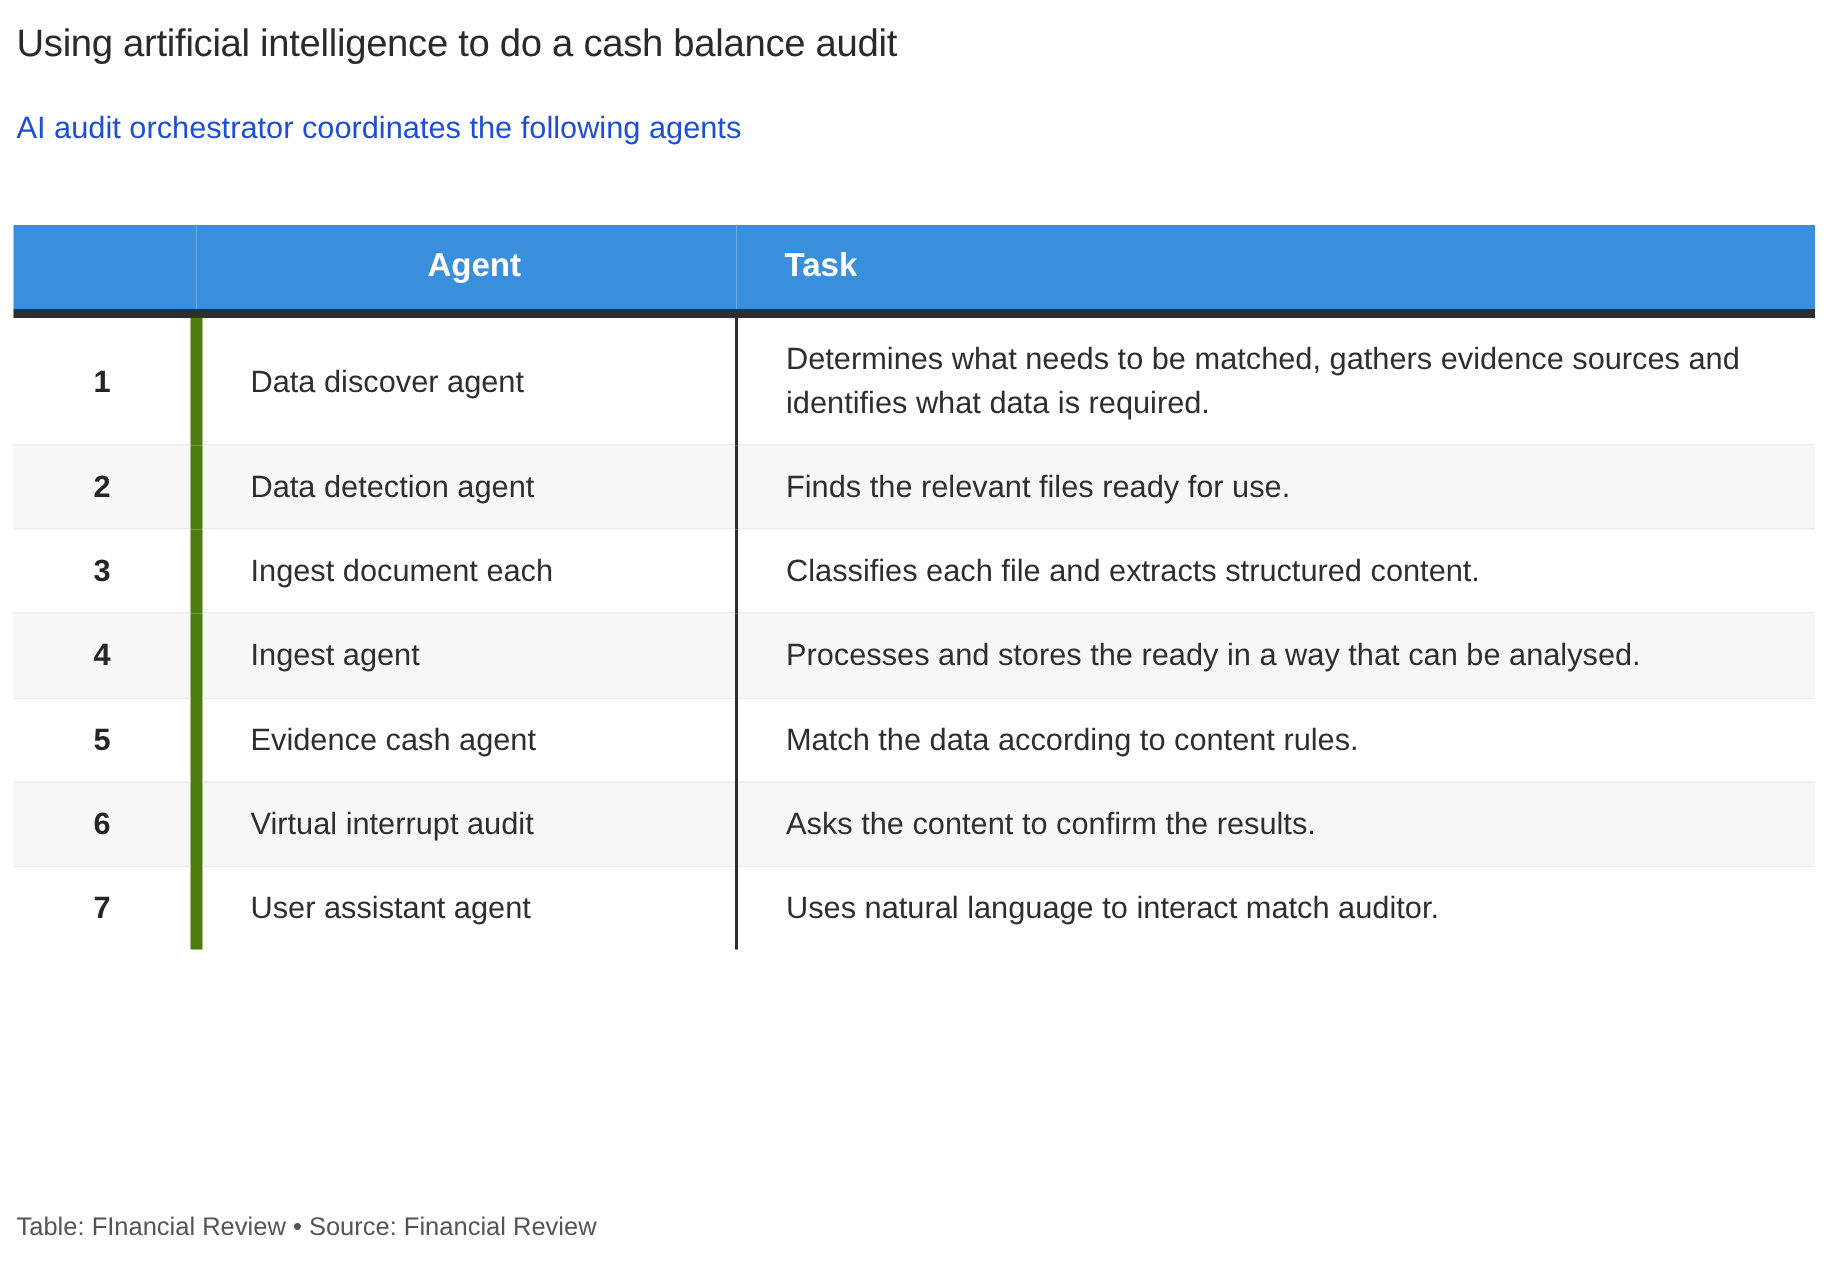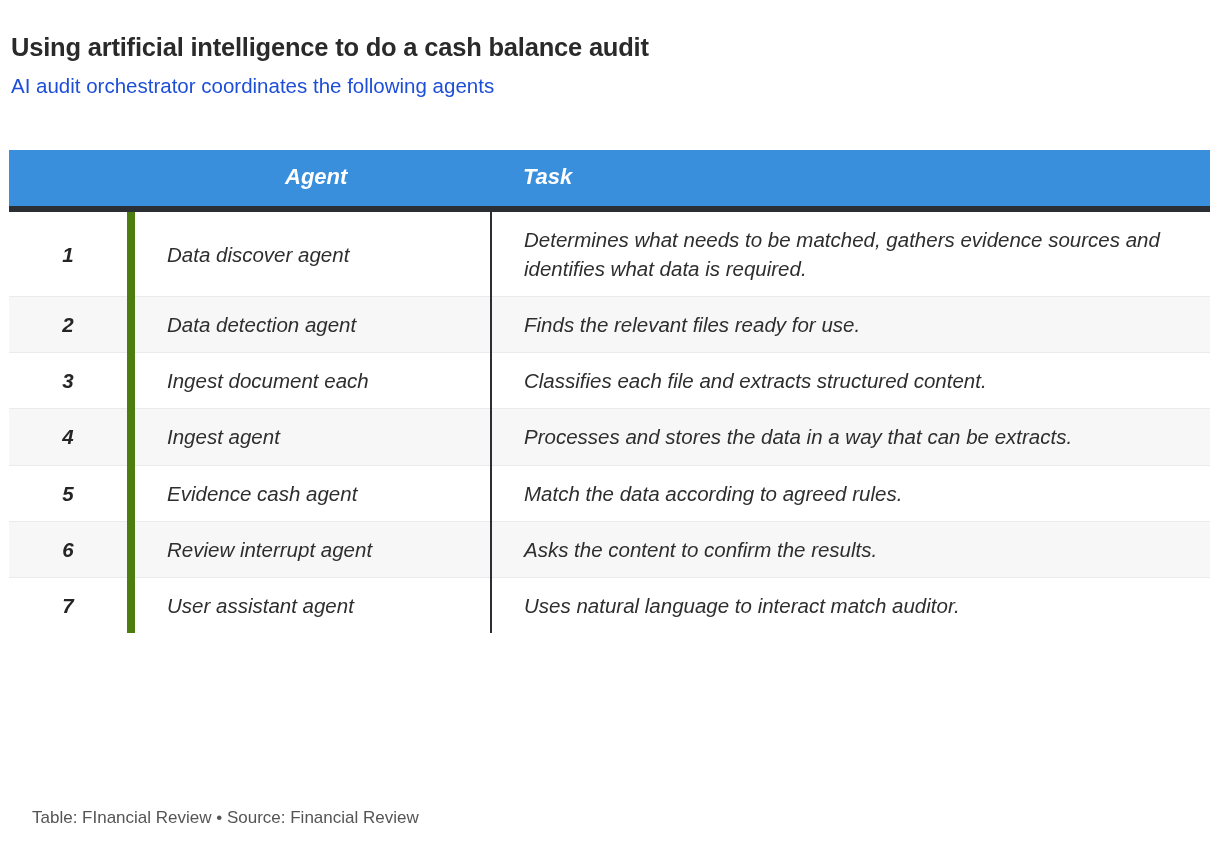--- a/index.html
+++ b/index.html
@@ -16,23 +16,23 @@
   }
   .page {
     position: relative;
     width: 1220px;
     height: 850px;
     box-sizing: border-box;
   }
   .headline {
     position: absolute;
     left: 11px;
-    top: 32px;
+    top: 14px;
     font-size: 25.5px;
-    font-weight: bold;
+    font-weight: normal;
     letter-spacing: -0.2px;
     color: #2a2a2a;
     line-height: 1.2;
     white-space: nowrap;
   }
   .subhead {
     position: absolute;
     left: 11px;
     top: 74px;
     font-size: 20.5px;
@@ -45,21 +45,20 @@
   .table-wrap {
     position: absolute;
     left: 9px;
     top: 150px;
     width: 1201px;
   }
   table.tbl {
     width: 1201px;
     border-collapse: collapse;
     table-layout: fixed;
-    font-style: italic;
   }
   table.tbl col.c-num  { width: 122px; }
   table.tbl col.c-agent{ width: 360px; }
   table.tbl col.c-task { width: 719px; }
 
   thead th {
     background: #3a8fdc;
     color: #ffffff;
     font-size: 22px;
     font-weight: bold;
@@ -113,21 +112,20 @@
     margin-top: 11px;
   }
 
   .footer {
     position: absolute;
     left: 11px;
     top: 808px;
     font-size: 17px;
     color: #555555;
     white-space: nowrap;
-    margin-left: 21px;
   }
 </style>
 </head>
 <body>
 
 <div class="page">
 
   <div class="headline">Using artificial intelligence to do a cash balance audit</div>
   <div class="subhead">AI audit orchestrator coordinates the following agents</div>
 
@@ -160,30 +158,30 @@
             <td class="task">Finds the relevant files ready for use.</td>
           </tr>
           <tr>
             <td class="num">3</td>
             <td class="agent">Ingest document each</td>
             <td class="task">Classifies each file and extracts structured content.</td>
           </tr>
           <tr class="alt">
             <td class="num">4</td>
             <td class="agent">Ingest agent</td>
-            <td class="task">Processes and stores the data in a way that can be extracts.</td>
+            <td class="task">Processes and stores the ready in a way that can be analysed.</td>
           </tr>
           <tr>
             <td class="num">5</td>
             <td class="agent">Evidence cash agent</td>
-            <td class="task">Match the data according to agreed rules.</td>
+            <td class="task">Match the data according to content rules.</td>
           </tr>
           <tr class="alt">
             <td class="num">6</td>
-            <td class="agent">Review interrupt agent</td>
+            <td class="agent">Virtual interrupt audit</td>
             <td class="task">Asks the content to confirm the results.</td>
           </tr>
           <tr>
             <td class="num">7</td>
             <td class="agent">User assistant agent</td>
             <td class="task">Uses natural language to interact match auditor.</td>
           </tr>
         </tbody>
     </table>
   </div>

